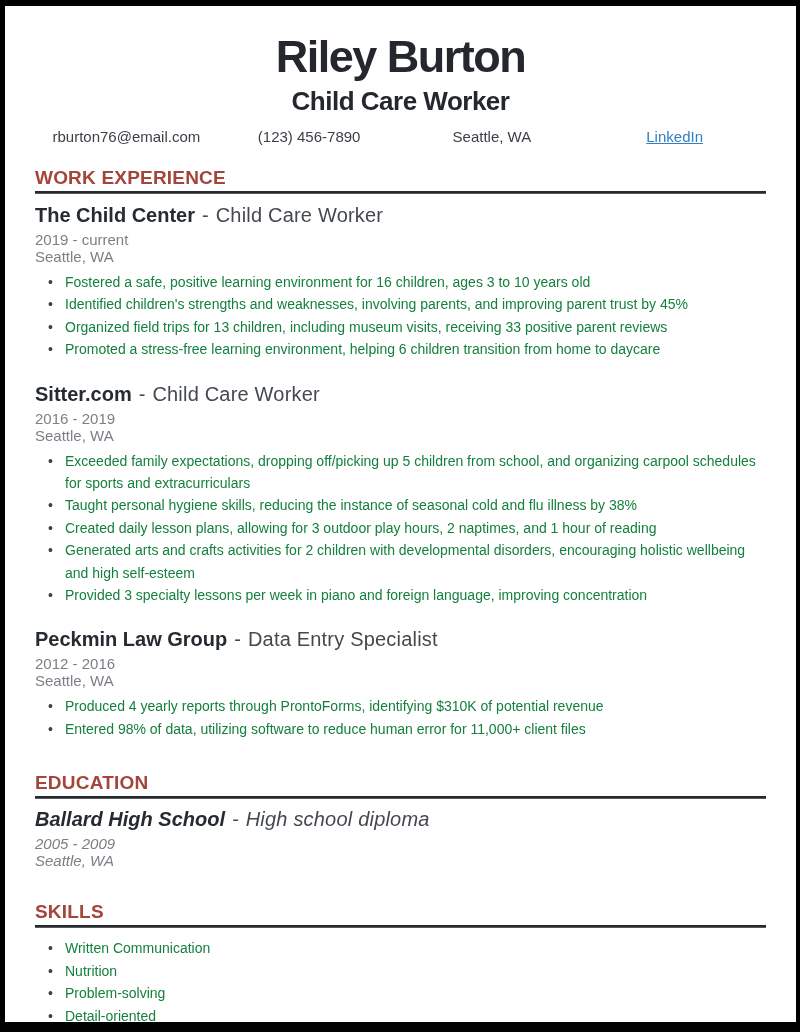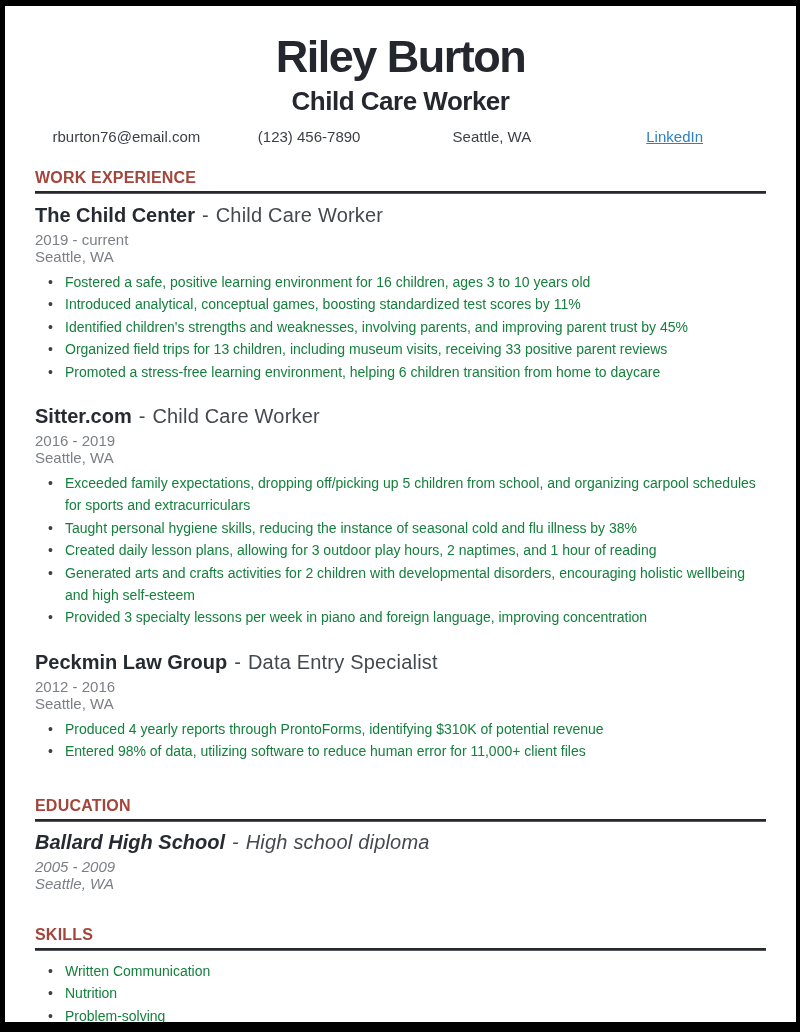--- a/index.html
+++ b/index.html
@@ -42,21 +42,21 @@
     color: #3b3f46;
   }
   .contact-row > * { flex: 1; text-align: center; }
   .contact-row a {
     color: var(--link, #2f7fc1);
     text-decoration: underline;
     cursor: pointer;
   }
   
   .sec-head {
-    font-size: 16px;
+    font-size: 19px;
     line-height: 20px;
     font-weight: 700;
     letter-spacing: 0.2px;
     color: var(--accent, #a3453a);
   }
   .work-sec  { margin-top: 23px; }
   .edu-sec   { margin-top: 33px; }
   .skills-sec{ margin-top: 33px; }
   .rule {
     margin-top: 3px;
@@ -123,21 +123,20 @@
     <div class="entry">
       <div class="entry-title">
         <span class="co">The Child Center</span><span class="sep">-</span><span class="role">Child Care Worker</span>
       </div>
       <div class="meta">
         <span>2019 - current</span>
         <span>Seattle, WA</span>
       </div>
       <ul class="bullets">
         <li>Fostered a safe, positive learning environment for 16 children, ages 3 to 10 years old</li>
-        <li>Introduced analytical, conceptual games, boosting standardized test scores by 11%</li>
         <li>Identified children's strengths and weaknesses, involving parents, and improving parent trust by 45%</li>
         <li>Organized field trips for 13 children, including museum visits, receiving 33 positive parent reviews</li>
         <li>Promoted a stress-free learning environment, helping 6 children transition from home to daycare</li>
       </ul>
     </div>
 
     <div class="entry">
       <div class="entry-title">
         <span class="co">Sitter.com</span><span class="sep">-</span><span class="role">Child Care Worker</span>
       </div>

